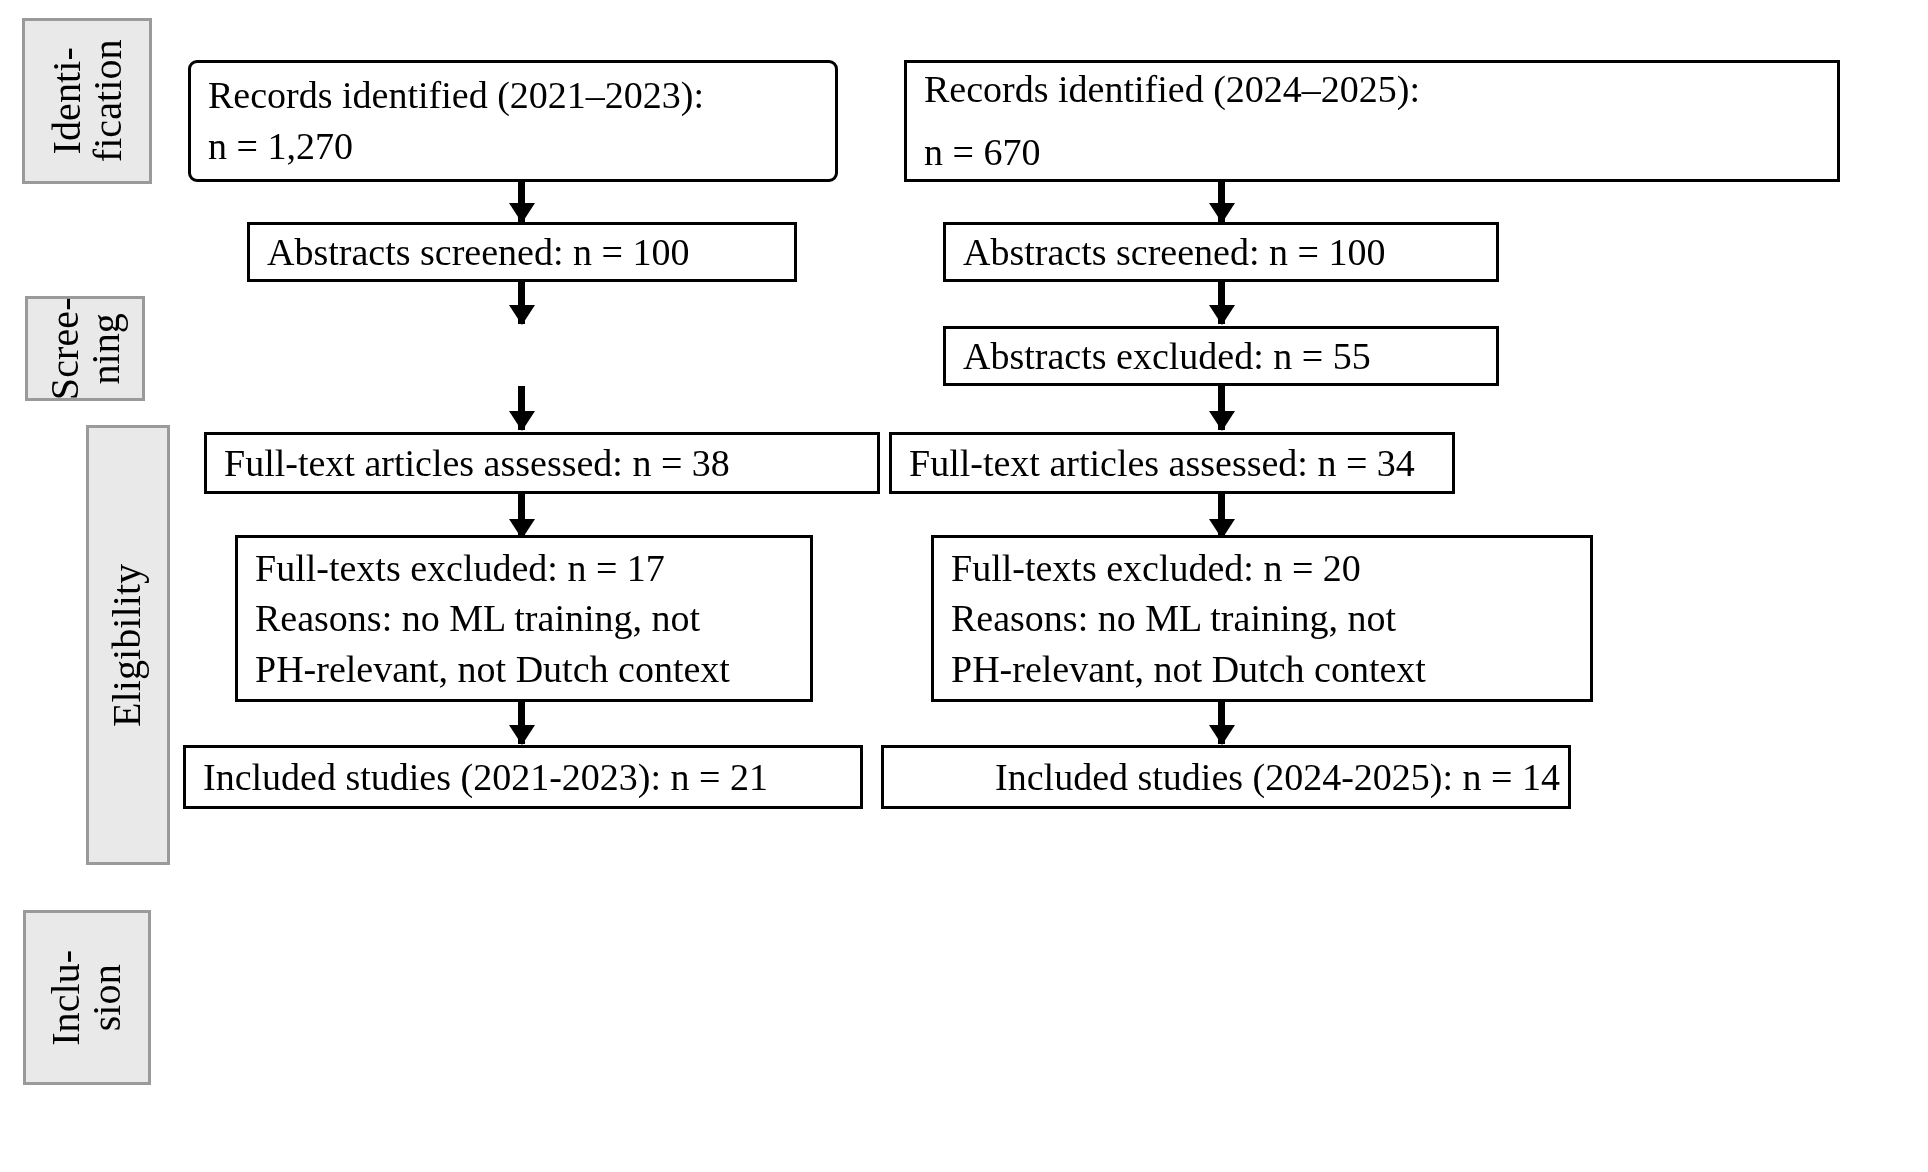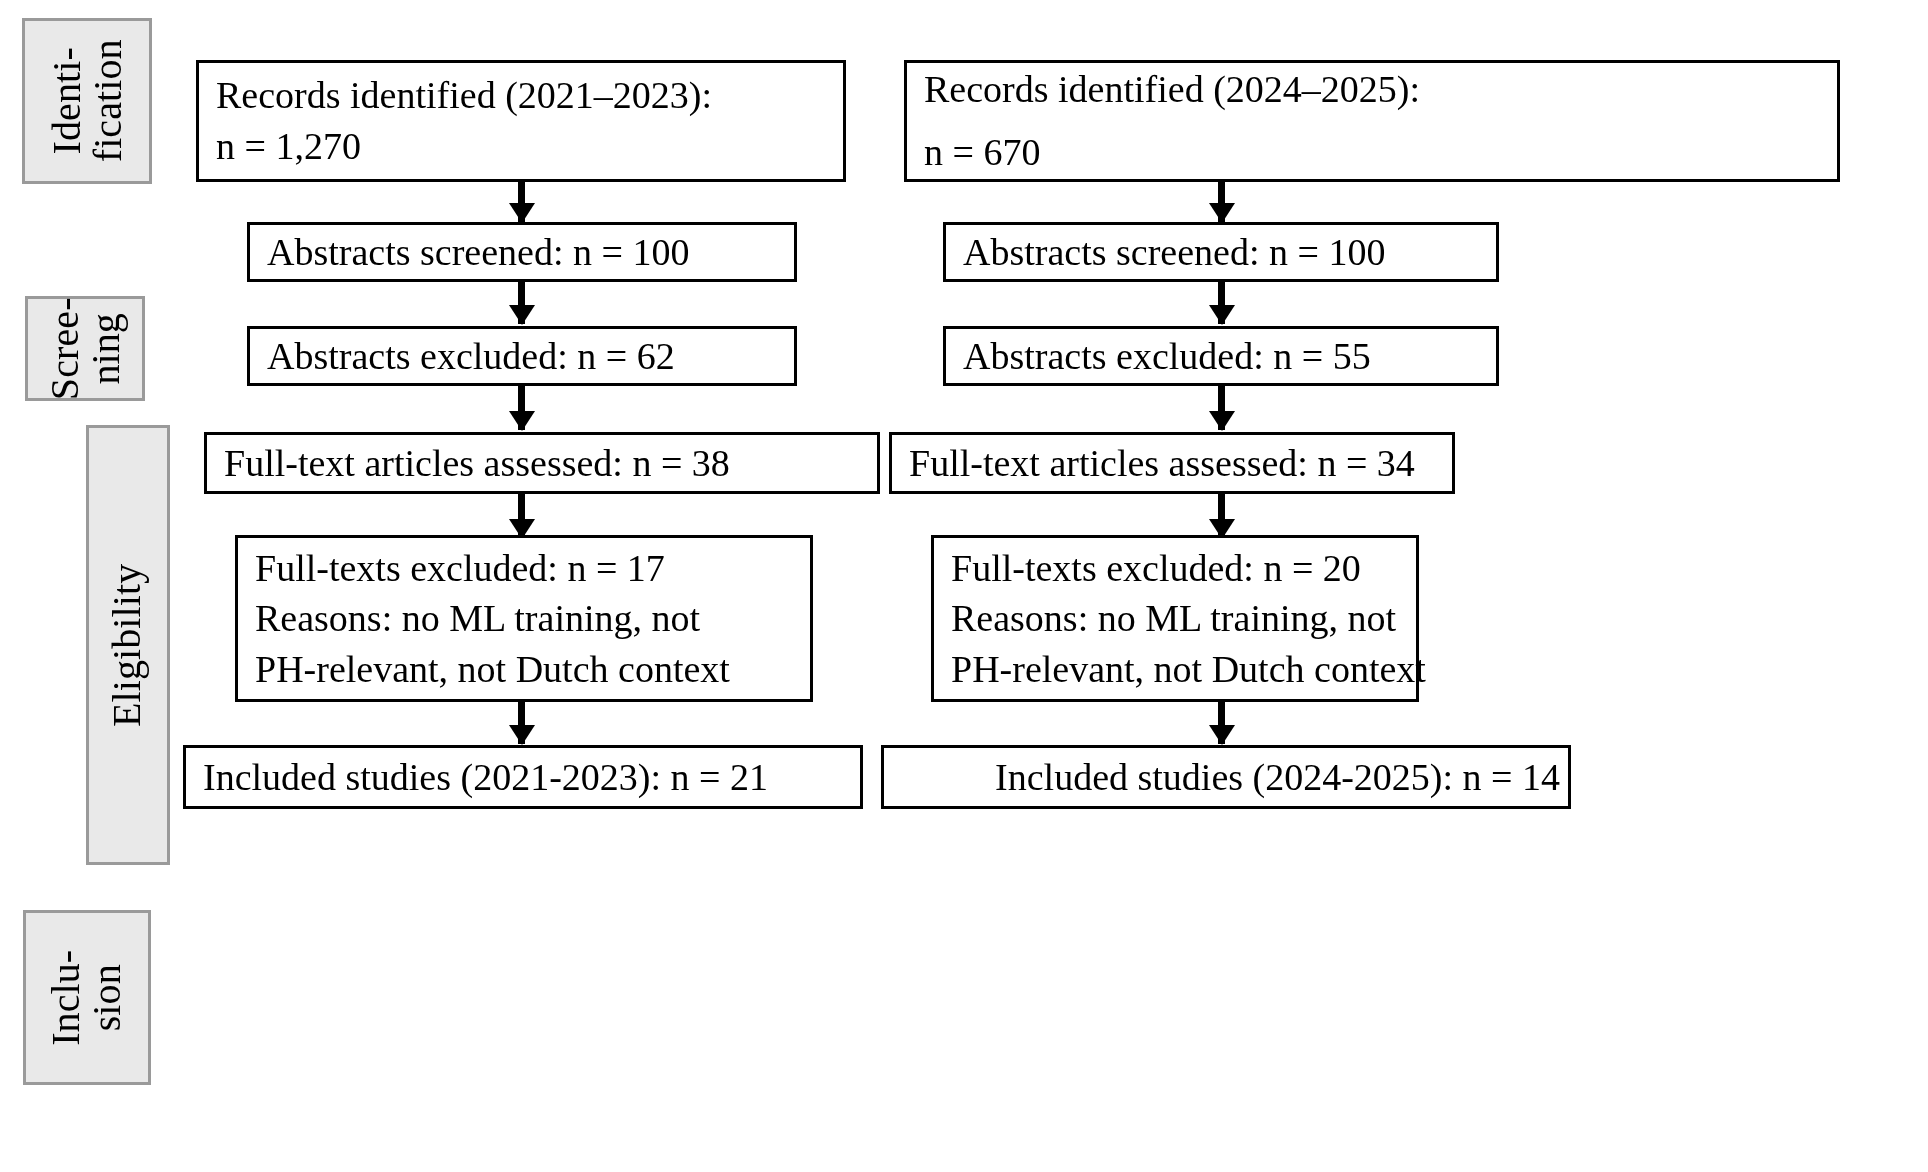--- a/index.html
+++ b/index.html
@@ -85,34 +85,31 @@
     </div>
   </div>
 
   <div class="stage-label" style="left:23px;top:910px;width:128px;height:175px;">
     <div class="rot">
       <span>Inclu-</span>
       <span>sion</span>
     </div>
   </div>
 
-  <div class="flowbox" style="left:196px;top:60px;width:650px;height:122px;">
+  <div class="flowbox" style="left:188px;top:60px;width:650px;height:122px;border-radius:9px;">
     <div class="ln">Records identified (2021–2023):</div>
     <div class="ln">n = 1,270</div>
   </div>
   <div class="arrow" style="left:518px;top:182px;height:40px;"></div>
 
   <div class="flowbox" style="left:247px;top:222px;width:550px;height:60px;">
     <div class="ln">Abstracts screened: n = 100</div>
   </div>
   <div class="arrow" style="left:518px;top:282px;height:42px;"></div>
 
-  <div class="flowbox" style="left:247px;top:326px;width:550px;height:60px;">
-    <div class="ln">Abstracts excluded: n = 62</div>
-  </div>
   <div class="arrow" style="left:518px;top:386px;height:44px;"></div>
 
   <div class="flowbox" style="left:204px;top:432px;width:676px;height:62px;">
     <div class="ln">Full-text articles assessed: n = 38</div>
   </div>
   <div class="arrow" style="left:518px;top:494px;height:44px;"></div>
 
   <div class="flowbox" style="left:235px;top:535px;width:578px;height:167px;">
     <div class="ln">Full-texts excluded: n = 17</div>
     <div class="ln">Reasons: no ML training, not</div>
@@ -138,21 +135,21 @@
   <div class="flowbox" style="left:943px;top:326px;width:556px;height:60px;">
     <div class="ln">Abstracts excluded: n = 55</div>
   </div>
   <div class="arrow" style="left:1218px;top:386px;height:44px;"></div>
 
   <div class="flowbox" style="left:889px;top:432px;width:566px;height:62px;">
     <div class="ln">Full-text articles assessed: n = 34</div>
   </div>
   <div class="arrow" style="left:1218px;top:494px;height:44px;"></div>
 
-  <div class="flowbox" style="left:931px;top:535px;width:488px;height:167px;">
+  <div class="flowbox" style="left:931px;top:535px;width:662px;height:167px;">
     <div class="ln">Full-texts excluded: n = 20</div>
     <div class="ln">Reasons: no ML training, not</div>
     <div class="ln">PH-relevant, not Dutch context</div>
   </div>
   <div class="arrow" style="left:1218px;top:702px;height:42px;"></div>
 
   <div class="flowbox" style="left:881px;top:745px;width:690px;height:64px;align-items:flex-end;">
     <div class="ln">Included studies (2024-2025): n = 14</div>
   </div>
 

